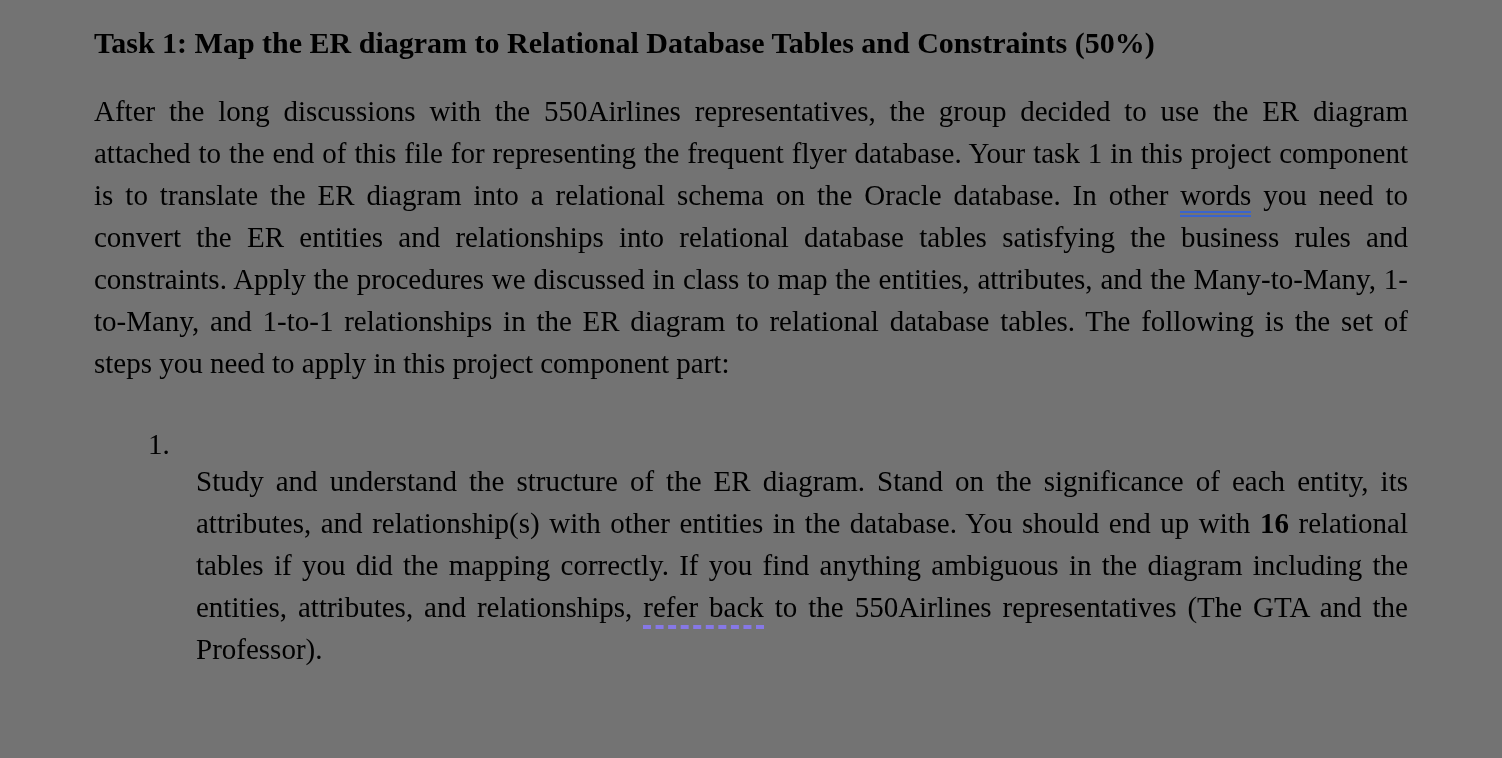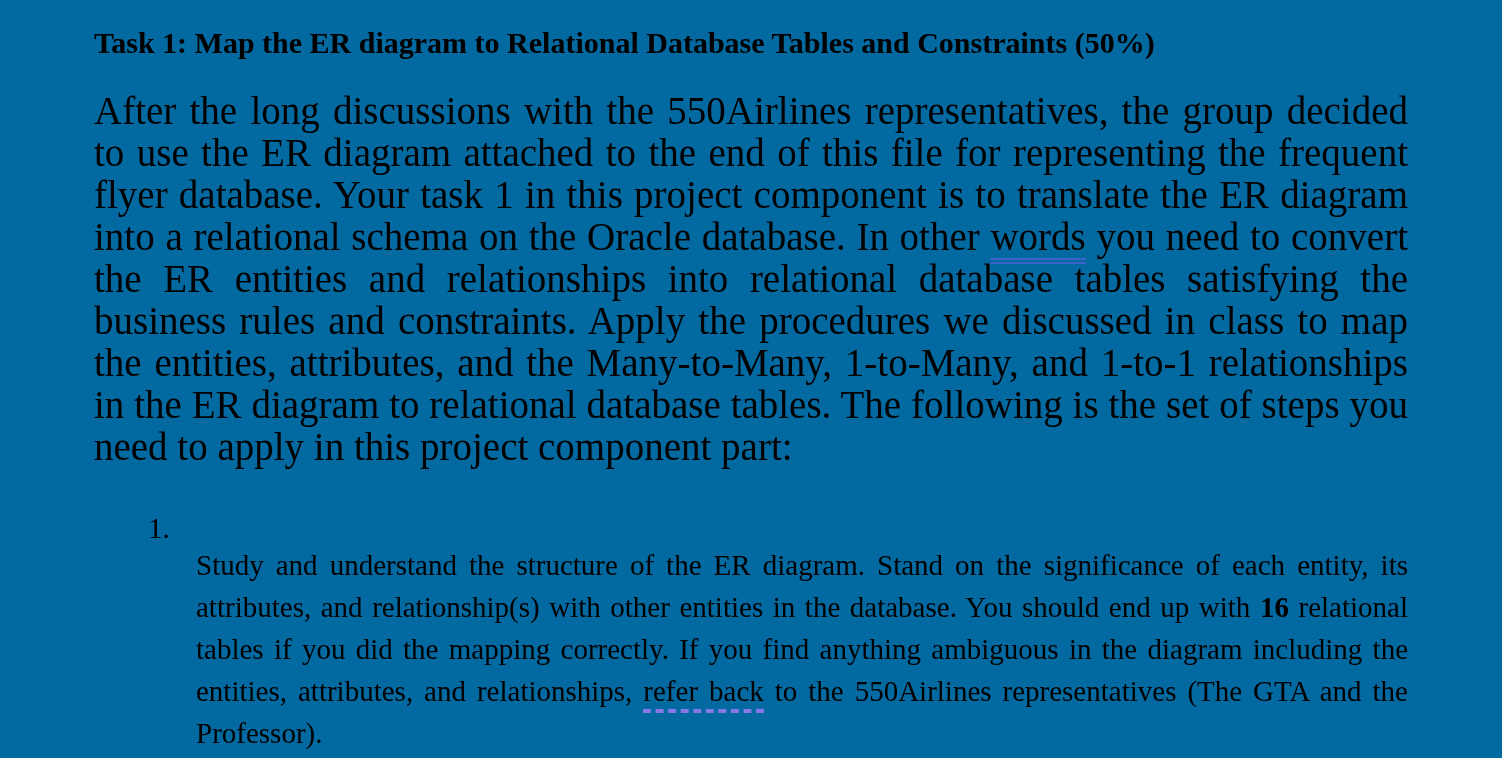--- a/index.html
+++ b/index.html
@@ -4,37 +4,37 @@
 <style>
   html, body {
     margin: 0;
     padding: 0;
     background: #ffffff;
   }
   .page {
     position: relative;
     width: 1502px;
     height: 758px;
-    background: #0369a1;
+    background: #737373;
     color: #000000;
     font-family: "Liberation Serif", "DejaVu Serif", serif;
     overflow: hidden;
   }
   .content {
     padding: 22px 94px 0 94px;
   }
   .heading {
     font-size: 30px;
     font-weight: bold;
     line-height: 42px;
     margin: 0 0 26px 0;
     text-align: left;
   }
   .para {
-    font-size: 39px;
+    font-size: 29px;
     line-height: 42px;
     text-align: justify;
     margin: 0;
   }
   .list-item {
     display: flex;
     margin-top: 39px;
     font-size: 29px;
     line-height: 42px;
   }

